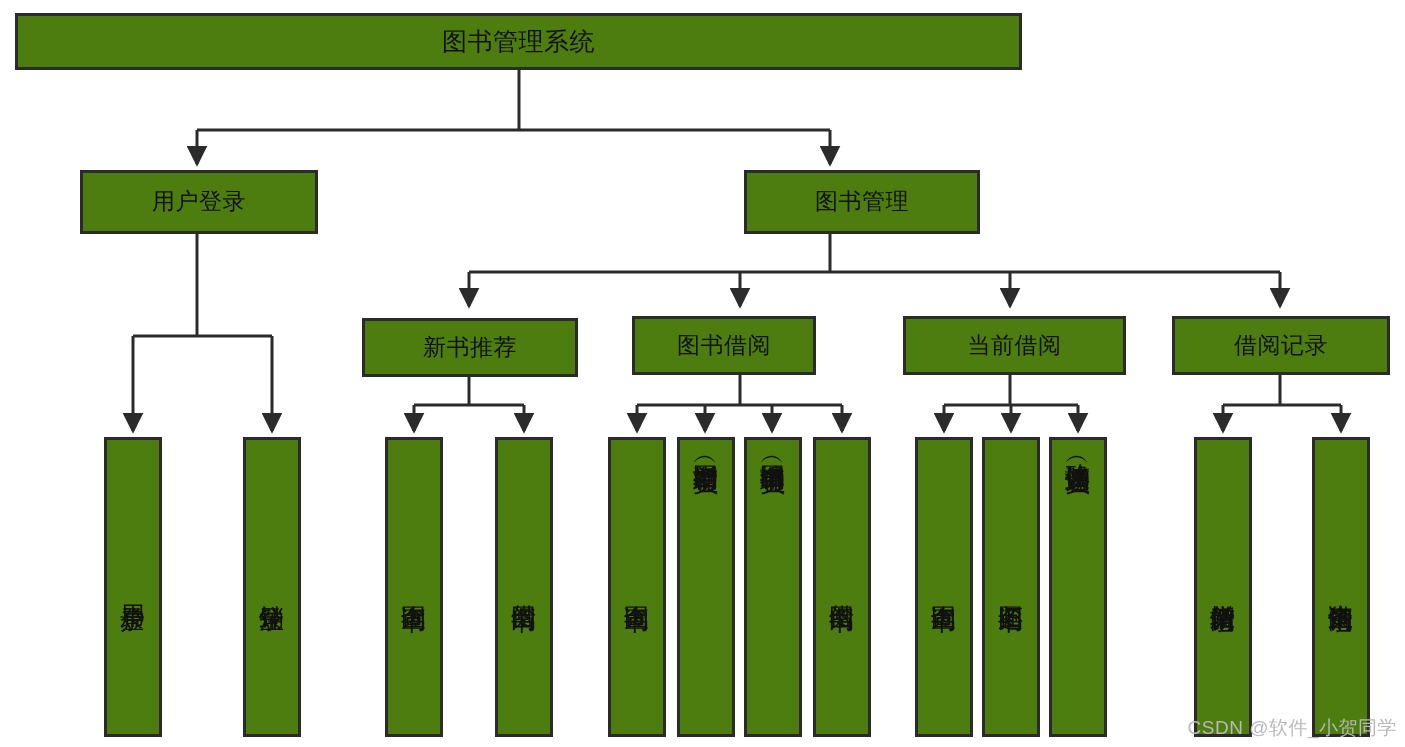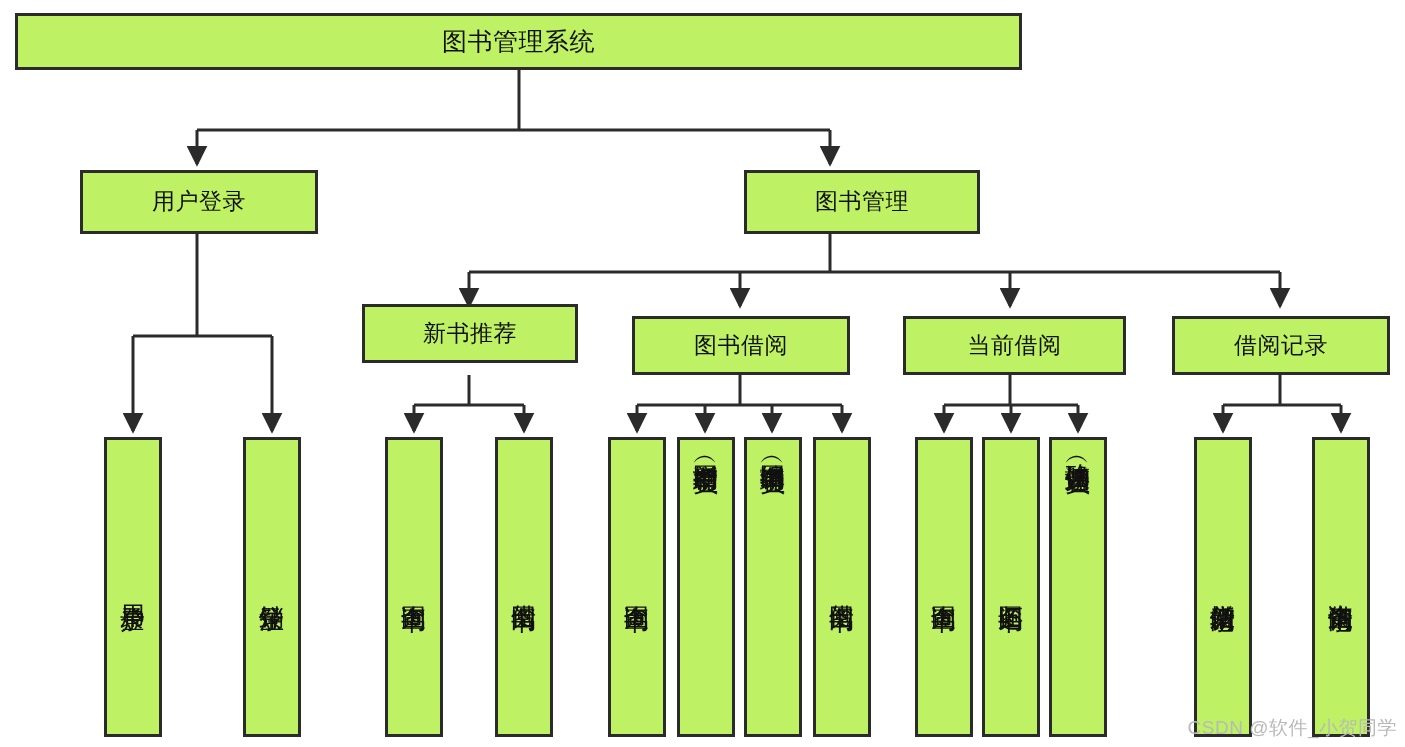--- a/index.html
+++ b/index.html
@@ -23,21 +23,21 @@
     left: 0;
     top: 0;
     width: 1405px;
     height: 747px;
     pointer-events: none;
   }
   .node {
     position: absolute;
     box-sizing: border-box;
     border: 3px solid #2b2b2b;
-    background: #bef264;
+    background: #4d7c0f;
     display: flex;
     align-items: center;
     justify-content: center;
     color: #111111;
   }
   .node.h {
     
   }
   .node.h .lbl {
     font-size: 23px;
@@ -137,24 +137,24 @@
     <span class="lbl">图书管理系统</span>
   </div>
 
   <div class="node h" style="left:80px; top:170px; width:238px; height:64px;">
     <span class="lbl">用户登录</span>
   </div>
   <div class="node h" style="left:744px; top:170px; width:236px; height:64px;">
     <span class="lbl">图书管理</span>
   </div>
 
-  <div class="node h" style="left:362px; top:304px; width:216px; height:59px;">
+  <div class="node h" style="left:362px; top:318px; width:216px; height:59px;">
     <span class="lbl">新书推荐</span>
   </div>
-  <div class="node h" style="left:632px; top:316px; width:218px; height:59px;">
+  <div class="node h" style="left:632px; top:316px; width:184px; height:59px;">
     <span class="lbl">图书借阅</span>
   </div>
   <div class="node h" style="left:903px; top:316px; width:223px; height:59px;">
     <span class="lbl">当前借阅</span>
   </div>
   <div class="node h" style="left:1172px; top:316px; width:218px; height:59px;">
     <span class="lbl">借阅记录</span>
   </div>
 
   <div class="node v mid" style="left:104px; top:437px; width:58px; height:300px;">

